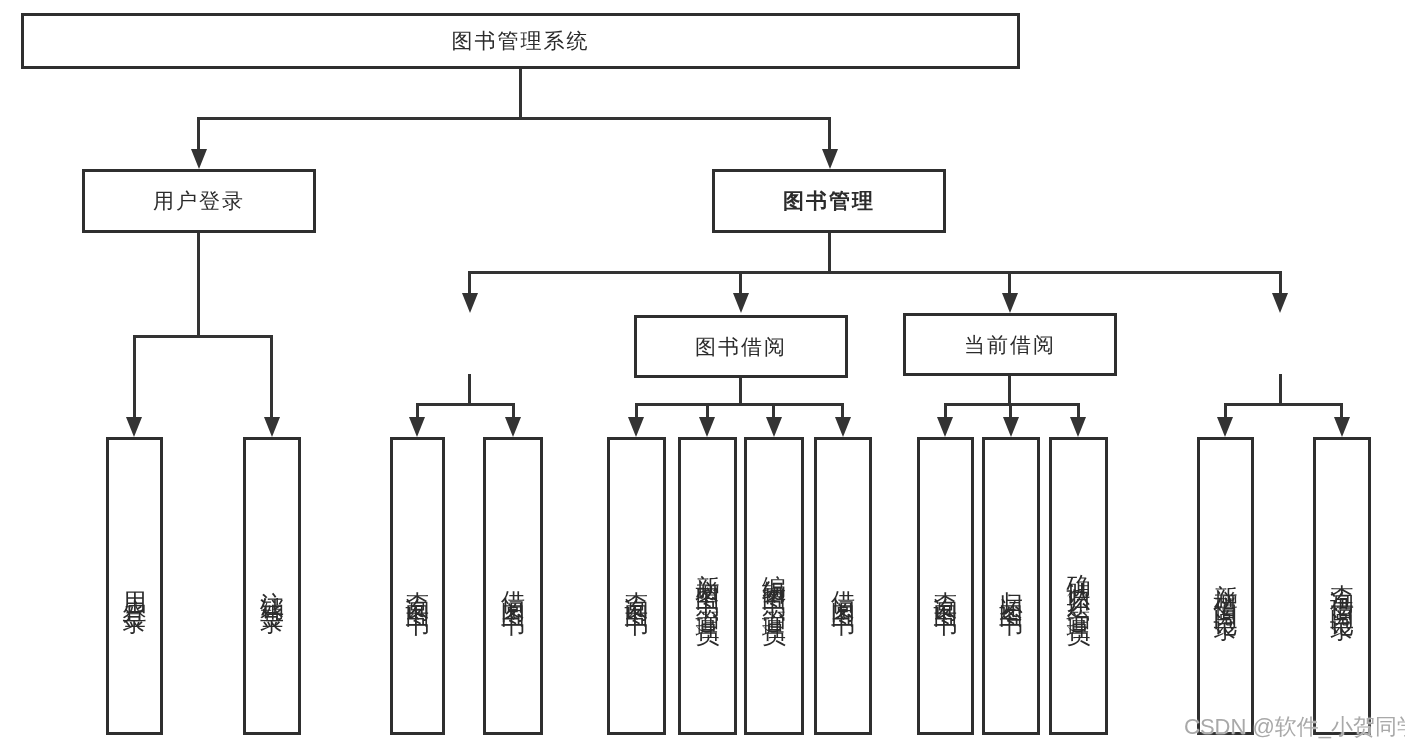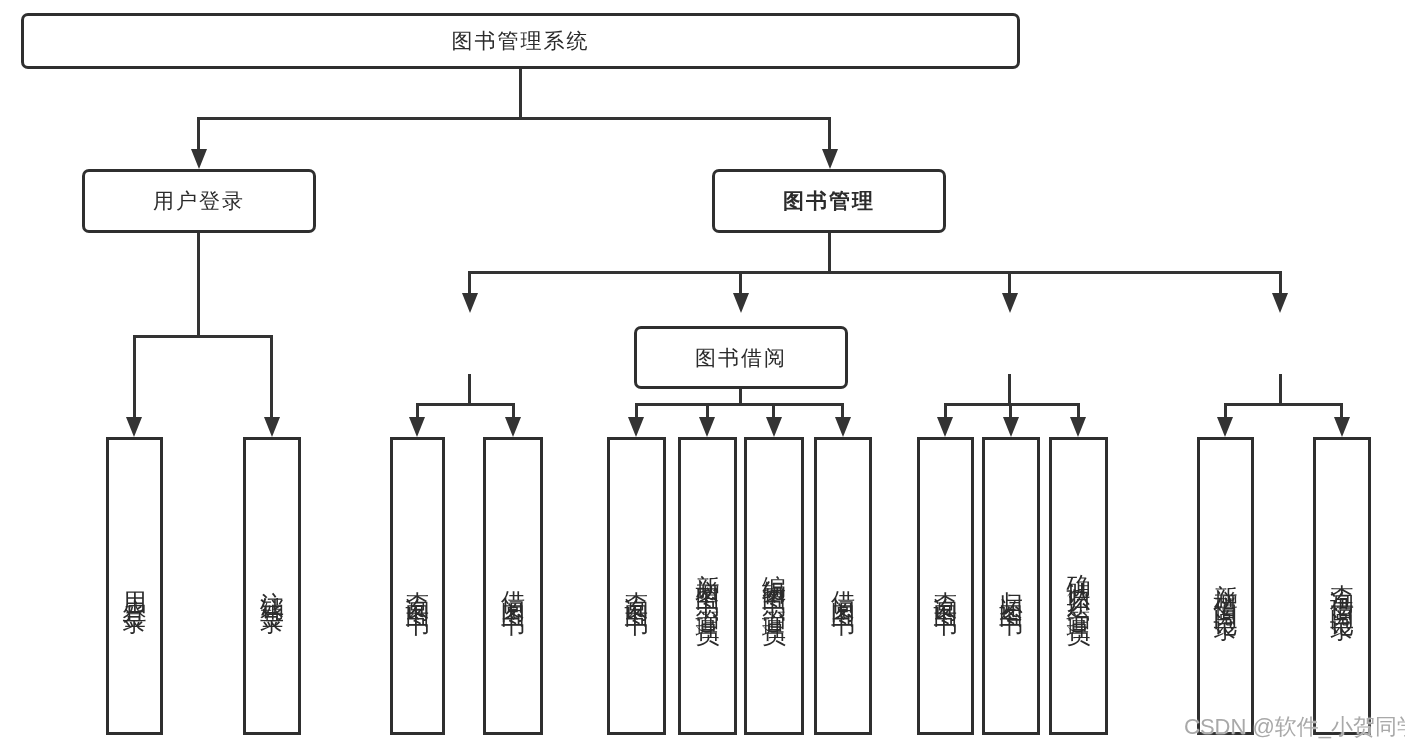--- a/index.html
+++ b/index.html
@@ -7,21 +7,21 @@
   body { font-family:"Liberation Sans", sans-serif; }
   .canvas {
     position:relative; width:1405px; height:747px;
     background:#ffffff; overflow:hidden;
   }
   .box {
     position:absolute; border:3px solid #2f2f2f; background:#fff;
     display:flex; align-items:center; justify-content:center;
     color:#2b2b2b;
   }
-  .hbox { font-size:21px; letter-spacing:2px;border-radius:7px; }
+  .hbox { font-size:21px; letter-spacing:2px; }
   .vbox {
     font-size:24px; line-height:1;
     writing-mode:vertical-lr; text-orientation:mixed;
     letter-spacing:7px;
   }
   .hline { position:absolute; height:3px; background:#333333; }
   .vline { position:absolute; width:3px;  background:#333333; }
   .arrow {
     position:absolute; width:0; height:0;
     border-left:8px solid transparent; border-right:8px solid transparent;
@@ -95,21 +95,22 @@
   <div class="vline" style="left:1224px;top:403px;height:16px;"></div>
   <div class="arrow" style="left:1217px;top:417px;"></div>
   <div class="vline" style="left:1340px;top:403px;height:16px;"></div>
   <div class="arrow" style="left:1334px;top:417px;"></div>
 
   <div class="box hbox" style="left:21px;top:13px;width:999px;height:56px;">图书管理系统</div>
 
   <div class="box hbox" style="left:82px;top:169px;width:234px;height:64px;">用户登录</div>
   <div class="box hbox" style="left:712px;top:169px;width:234px;height:64px;font-weight:bold;">图书管理</div>
 
-  <div class="box hbox" style="left:634px;top:326px;width:214px;height:63px;">图书借阅</div>
+  <div class="box hbox" style="left:634px;top:315px;width:214px;height:63px;">图书借阅</div>
+  <div class="box hbox" style="left:903px;top:313px;width:214px;height:63px;">当前借阅</div>
 
   <div class="box vbox" style="left:106px;top:437px;width:57px;height:298px;">用户登录</div>
   <div class="box vbox" style="left:243px;top:437px;width:58px;height:298px;">注销登录</div>
 
   <div class="box vbox" style="left:390px;top:437px;width:55px;height:298px;">查询图书</div>
   <div class="box vbox" style="left:483px;top:437px;width:60px;height:298px;">借阅图书</div>
 
   <div class="box vbox" style="left:607px;top:437px;width:59px;height:298px;">查询图书</div>
   <div class="box vbox" style="left:678px;top:437px;width:59px;height:298px;">新增图书（管理员）</div>
   <div class="box vbox" style="left:744px;top:437px;width:60px;height:298px;">编辑图书（管理员）</div>

